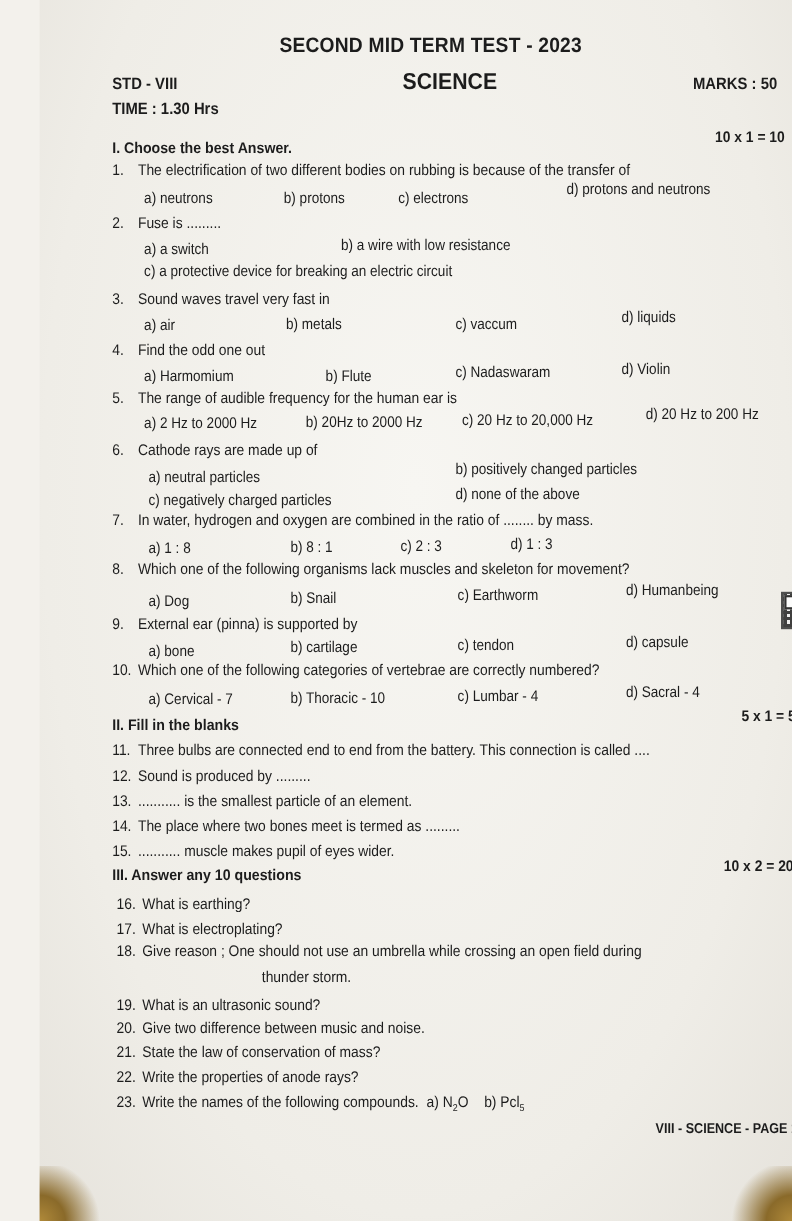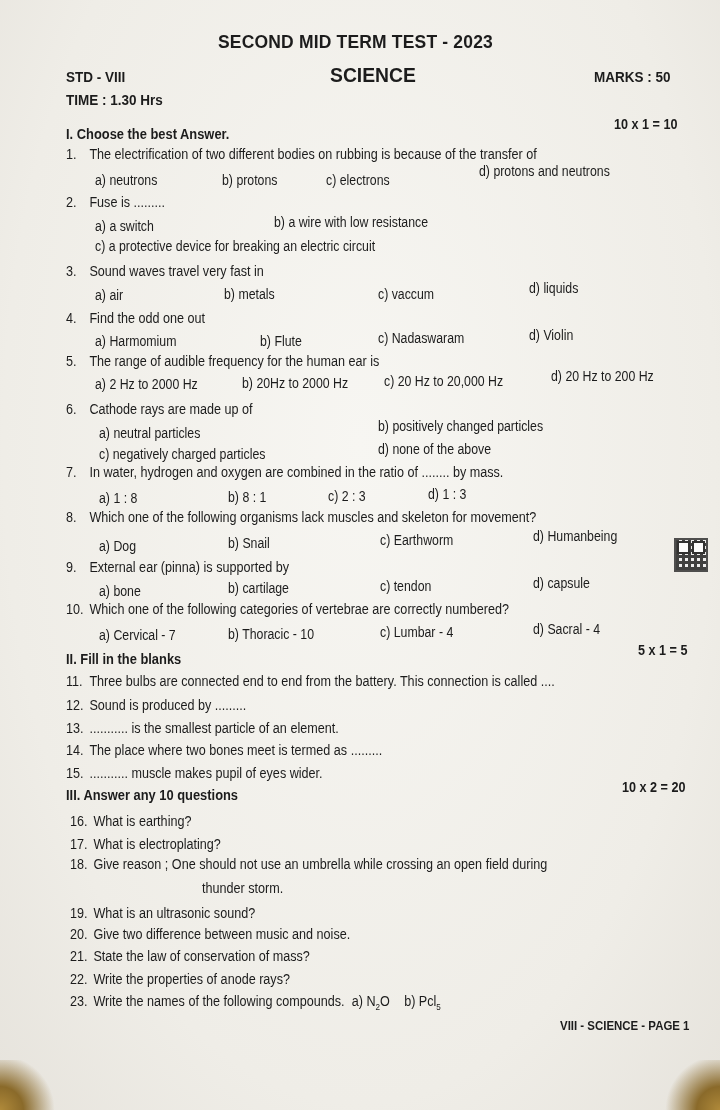--- a/index.html
+++ b/index.html
@@ -5,20 +5,21 @@
   html, body { margin: 0; padding: 0; }
   body {
     width: 720px; height: 1110px; overflow: hidden; position: relative;
     background: #f3f1ec;
     font-family: "Liberation Sans", sans-serif;
     color: #1c1c1c;
   }
   .page {
     position: absolute; inset: 0;
     background: radial-gradient(ellipse at 50% 40%, #f7f6f2 0%, #efede7 70%, #e6e3dc 100%);
+    margin-left: 36px;
   }
   .abs { position: absolute; white-space: nowrap; }
   .title { font-weight: bold; font-size: 19px; letter-spacing: 0.2px; transform: scaleX(0.92); transform-origin: left; }
   .subject { font-weight: bold; font-size: 21px; transform: scaleX(0.92); transform-origin: left; }
   .hdr { font-weight: bold; font-size: 15px; transform: scaleX(0.9); transform-origin: left; }
   .sec { font-weight: bold; font-size: 14px; transform: scaleX(0.92); transform-origin: left; }
   .marks { font-weight: bold; font-size: 14px; transform: scaleX(0.9); transform-origin: left; }
   .q { font-size: 14px; transform: scaleX(0.9); transform-origin: left; }
   .q .num { display: inline-block; width: 26px; }
   .opt { font-size: 14px; transform: scaleX(0.88); transform-origin: left; }

